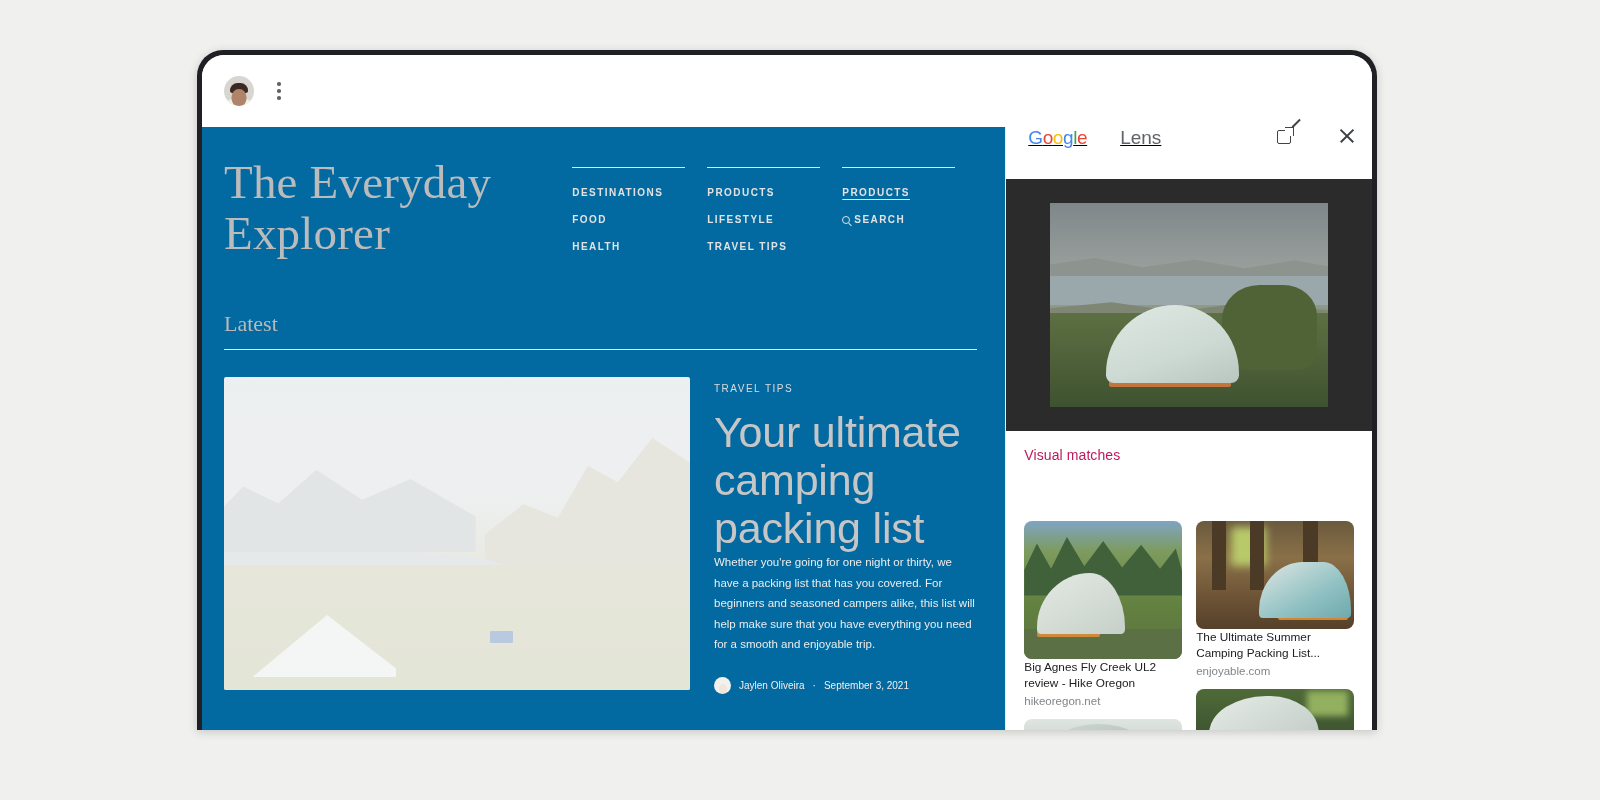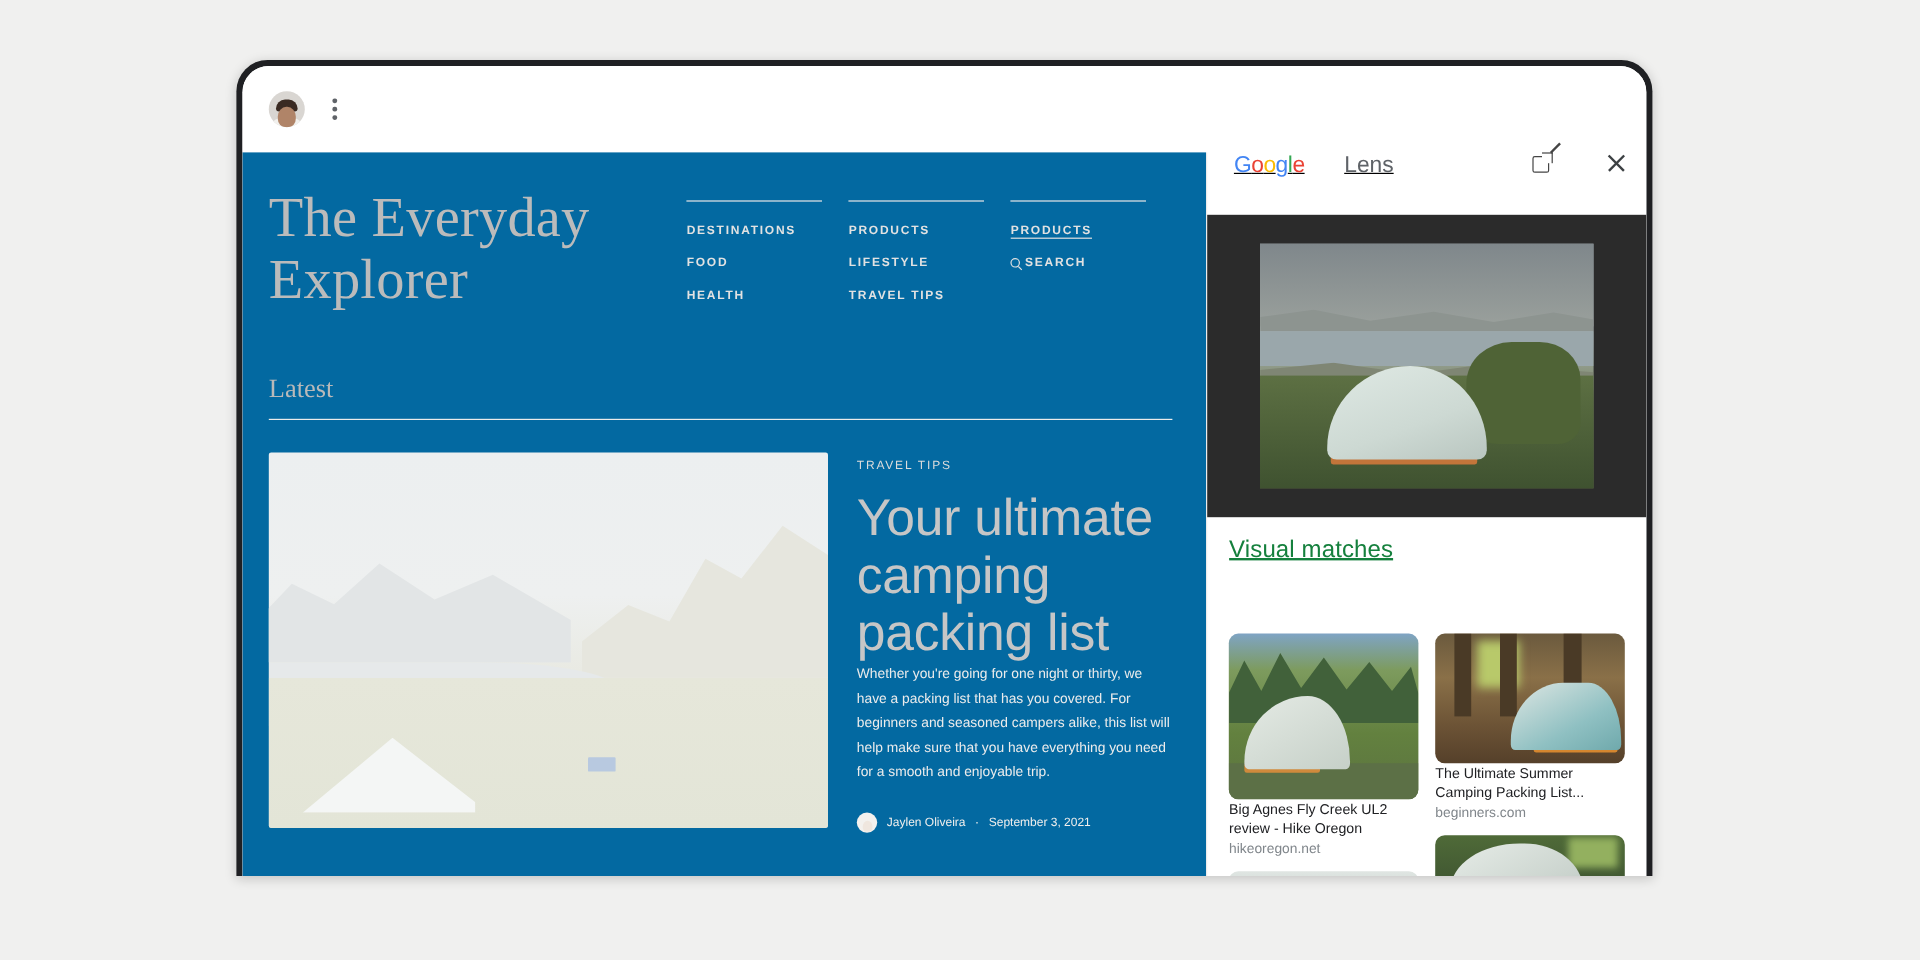--- a/index.html
+++ b/index.html
@@ -175,21 +175,21 @@
   .hero-photo .rockband { position: absolute; left: 0; top: 0; width: 100%; height: 34%; background: linear-gradient(#7f878b, #9aa09c); }
   .hero-photo .rock2 { position: absolute; left: 0; top: 26%; width: 100%; height: 10%; background: #8d9490; clip-path: polygon(0 40%, 16% 10%, 33% 55%, 52% 18%, 70% 60%, 88% 22%, 100% 50%, 100% 100%, 0 100%); }
   .hero-photo .water { position: absolute; left: 0; top: 36%; width: 100%; height: 14%; background: #9aa7ab; }
   .hero-photo .shore { position: absolute; left: 0; top: 48%; width: 100%; height: 12%; background: #7f8674; clip-path: polygon(0 30%, 22% 6%, 46% 44%, 68% 10%, 100% 38%, 100% 100%, 0 100%); }
   .hero-photo .grass { position: absolute; left: 0; bottom: 0; width: 100%; height: 46%; background: linear-gradient(#5d7043, #3f5230); }
   .hero-photo .bush { position: absolute; right: 4%; top: 40%; width: 34%; height: 42%; background: #4f6336; border-radius: 40% 36% 20% 28%; }
   .hero-photo .tent-dome { position: absolute; left: 20%; bottom: 12%; width: 48%; height: 38%; background: linear-gradient(160deg, #dfe9e4 0%, #cdd9d3 60%, #b9c6c0 100%); border-radius: 52% 48% 6% 6% / 88% 88% 10% 10%; }
   .hero-photo .tent-base { position: absolute; left: 21%; bottom: 10%; width: 44%; height: 5%; background: #c3753a; border-radius: 2px; }
 
   .lens-results { flex: 1; padding: 16px 18px 0 18px; overflow: hidden; }
-  .vm-title { font-size: 20px; color: #15803d; margin-bottom: 14px; letter-spacing: .1px; text-decoration: underline; }
+  .vm-title { font-size: 14px; color: #be185d; margin-bottom: 14px; letter-spacing: .1px; }
   .masonry { display: flex; gap: 14px; }
   .col { flex: 1; display: flex; flex-direction: column; gap: 12px; margin-top: 44px; }
   .match-thumb { width: 100%; border-radius: 8px; overflow: hidden; position: relative; }
   .t1 { height: 138px; background: linear-gradient(#7fa4c4 0%, #7d9b5e 22%, #63813f 60%, #5b7340 100%); }
   .t1 .trees { position: absolute; left: 0; top: 8%; width: 100%; height: 46%; background: #41613a; clip-path: polygon(0 60%, 8% 18%, 17% 58%, 27% 8%, 38% 54%, 50% 14%, 62% 56%, 74% 20%, 86% 58%, 96% 26%, 100% 62%, 100% 100%, 0 100%); }
   .t1 .tent { position: absolute; left: 8%; bottom: 18%; width: 56%; height: 44%; background: linear-gradient(150deg, #e4eae4, #c6d0c8); border-radius: 60% 40% 4% 4% / 90% 90% 8% 8%; }
   .t1 .base { position: absolute; left: 8%; bottom: 16%; width: 40%; height: 6%; background: #d08a3c; border-radius: 2px; }
   .t1 .grass { position: absolute; left: 0; bottom: 0; width: 100%; height: 22%; background: #5c7046; }
 
   .t2 { height: 108px; background: linear-gradient(#6b5a3e 0%, #8a7048 34%, #6d5436 70%, #55402a 100%); }
@@ -344,21 +344,21 @@
               <div>
                 <div class="match-thumb t2">
                   <div class="sun"></div>
                   <div class="trunk a"></div>
                     <div class="trunk b"></div>
                     <div class="trunk c"></div>
                   <div class="base"></div>
                     <div class="tent"></div>
                 </div>
                 <div class="match-title">The Ultimate Summer Camping Packing List...</div>
-                <div class="match-src">beginners.com</div>
+                <div class="match-src">enjoyable.com</div>
               </div>
 
               <div class="match-thumb t4">
                 <div class="light"></div>
                   <div class="tent"></div>
               </div>
 
             </div>
           </div>
         </div>

